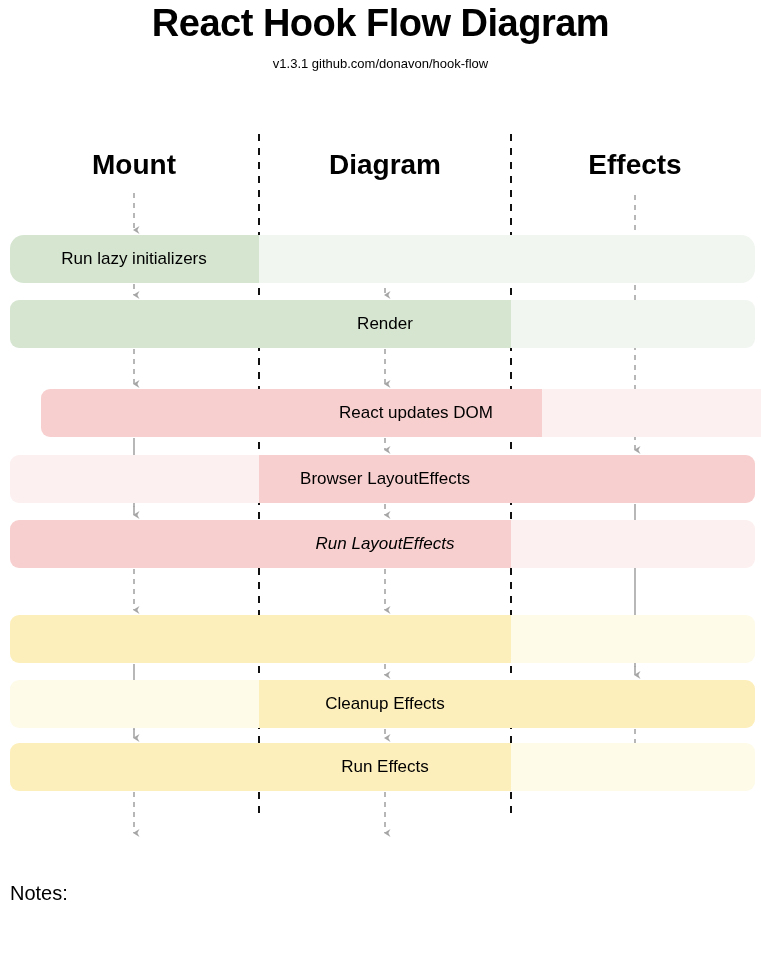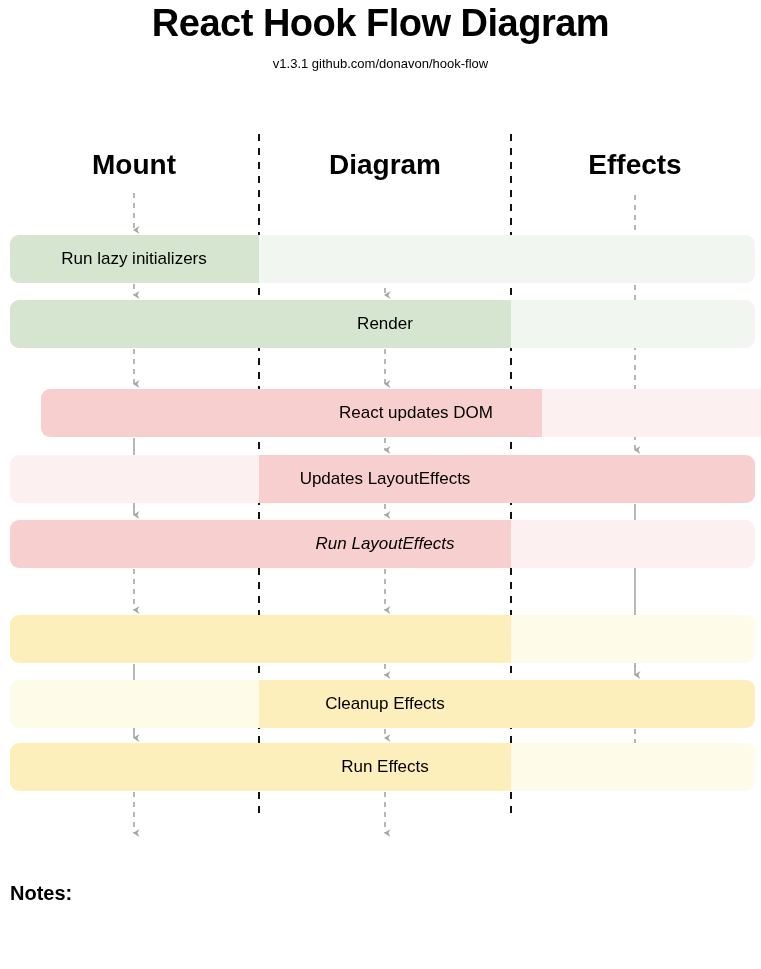--- a/index.html
+++ b/index.html
@@ -95,21 +95,21 @@
   #notes {
     position: absolute;
     left: 10px;
     top: 880px;
     width: 740px;
   }
   #notes-title {
     font-size: 20px;
     line-height: 26px;
     margin: 0 0 6px 0;
-    font-weight: bold;
+    font-weight: normal;
   }
   #notes-list {
     margin: 0;
     padding-left: 30px;
     font-size: 14.5px;
     line-height: 24px;
   }
   #notes-list li {
     margin: 0;
     padding-left: 3px;
@@ -159,21 +159,21 @@
       </g>
   </svg>
 
   <div id="col-headings">
       <div class="col-heading" style="left: 134px;">Mount</div>
       <div class="col-heading" style="left: 385px;">Diagram</div>
       <div class="col-heading" style="left: 635px;">Effects</div>
     </div>
 
   <div id="rows-container">
-      <div class="flow-row" style="top: 235px;">
+      <div class="flow-row" style="top: 235px; border-radius: 14px;">
         <div class="seg" style="left: 0px; width: 249px; background: rgb(213, 229, 208);"></div>
         <div class="seg" style="left: 249px; width: 252px; background: rgb(241, 246, 240);"></div>
         <div class="seg" style="left: 501px; width: 244px; background: rgb(241, 246, 240);"></div>
         <div class="row-label" style="left: 124px;">Run lazy initializers</div>
       </div>
       <div class="flow-row" style="top: 300px;">
         <div class="seg" style="left: 0px; width: 249px; background: rgb(213, 229, 208);"></div>
         <div class="seg" style="left: 249px; width: 252px; background: rgb(213, 229, 208);"></div>
         <div class="seg" style="left: 501px; width: 244px; background: rgb(241, 246, 240);"></div>
         <div class="row-label" style="left: 375px;">Render</div>
@@ -181,21 +181,21 @@
       <div class="flow-row" style="top: 389px; margin-left: 31px;">
         <div class="seg" style="left: 0px; width: 249px; background: rgb(248, 207, 207);"></div>
         <div class="seg" style="left: 249px; width: 252px; background: rgb(248, 207, 207);"></div>
         <div class="seg" style="left: 501px; width: 244px; background: rgb(252, 240, 240);"></div>
         <div class="row-label" style="left: 375px;">React updates DOM</div>
       </div>
       <div class="flow-row" style="top: 455px;">
         <div class="seg" style="left: 0px; width: 249px; background: rgb(252, 240, 240);"></div>
         <div class="seg" style="left: 249px; width: 252px; background: rgb(248, 207, 207);"></div>
         <div class="seg" style="left: 501px; width: 244px; background: rgb(248, 207, 207);"></div>
-        <div class="row-label" style="left: 375px;">Updates LayoutEffects</div>
+        <div class="row-label" style="left: 375px;">Browser LayoutEffects</div>
       </div>
       <div class="flow-row" style="top: 520px; font-style: italic;">
         <div class="seg" style="left: 0px; width: 249px; background: rgb(248, 207, 207);"></div>
         <div class="seg" style="left: 249px; width: 252px; background: rgb(248, 207, 207);"></div>
         <div class="seg" style="left: 501px; width: 244px; background: rgb(252, 240, 240);"></div>
         <div class="row-label" style="left: 375px;">Run LayoutEffects</div>
       </div>
       <div class="flow-row" style="top: 615px;">
         <div class="seg" style="left: 0px; width: 249px; background: rgb(253, 239, 188);"></div>
         <div class="seg" style="left: 249px; width: 252px; background: rgb(253, 239, 188);"></div>

